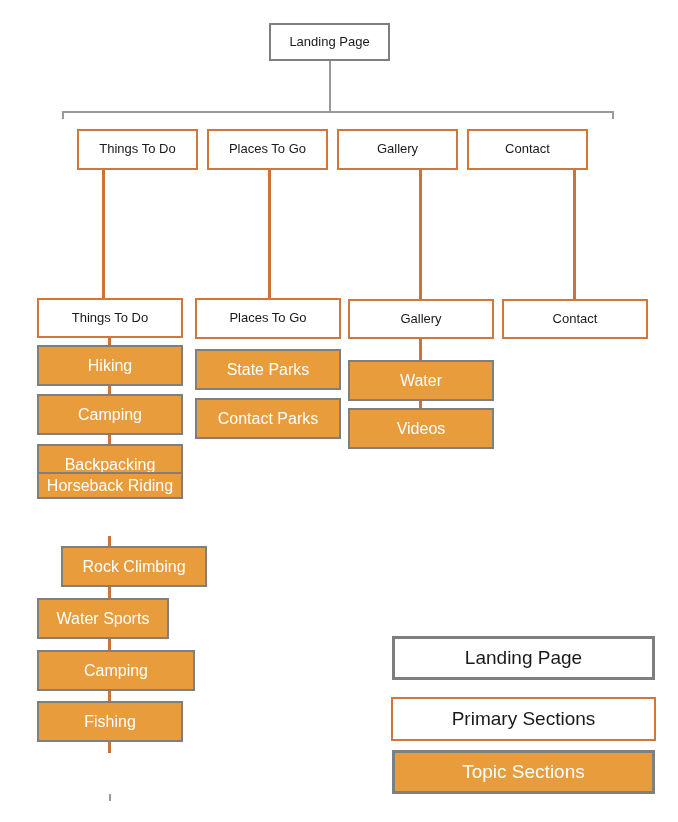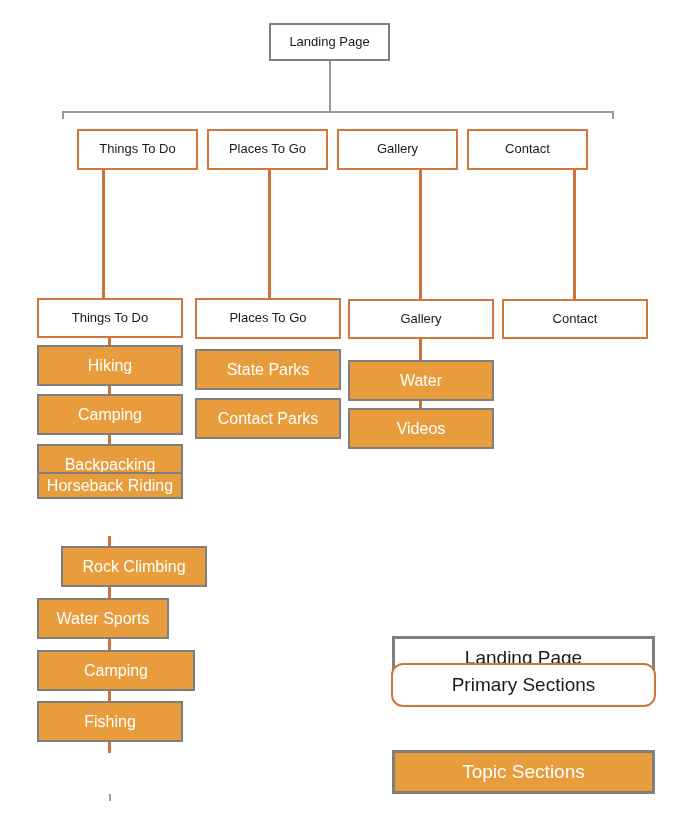--- a/index.html
+++ b/index.html
@@ -205,21 +205,21 @@
 
   <div class="box primary" style="left:502px; top:299px; width:146px; height:40px;">
     <span>Contact</span>
   </div>
 
   <div>
     <div class="legend-box landing" style="left:392px; top:636px; width:263px; height:44px;">
       <span>Landing Page</span>
     </div>
 
-    <div class="legend-box primary" style="left:391px; top:663px; width:265px; height:44px;border-radius:12px;">
+    <div class="legend-box primary" style="left:391px; top:697px; width:265px; height:44px;">
       <span>Primary Sections</span>
     </div>
 
     <div class="legend-box topic" style="left:392px; top:750px; width:263px; height:44px;text-align:right;">
       <span>Topic Sections</span>
     </div>
   </div>
 
 </div>
 

